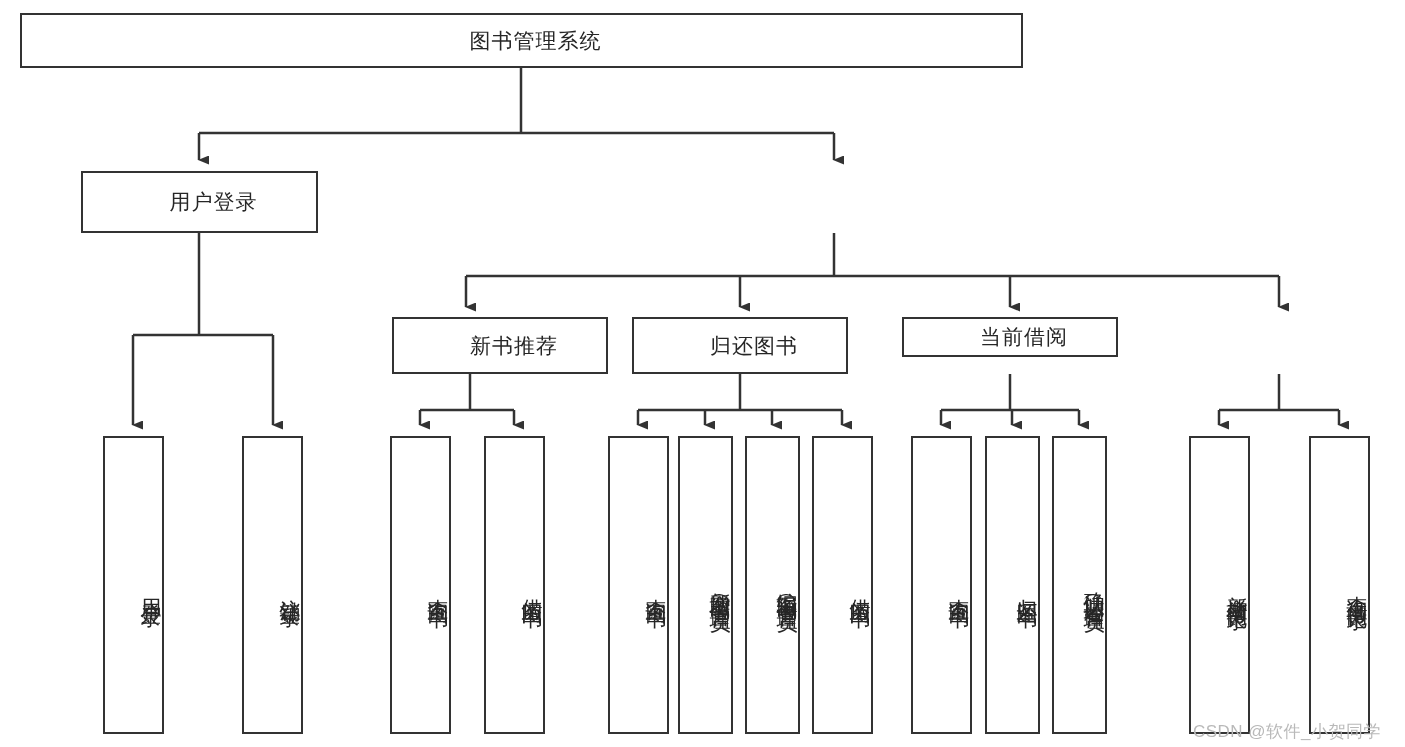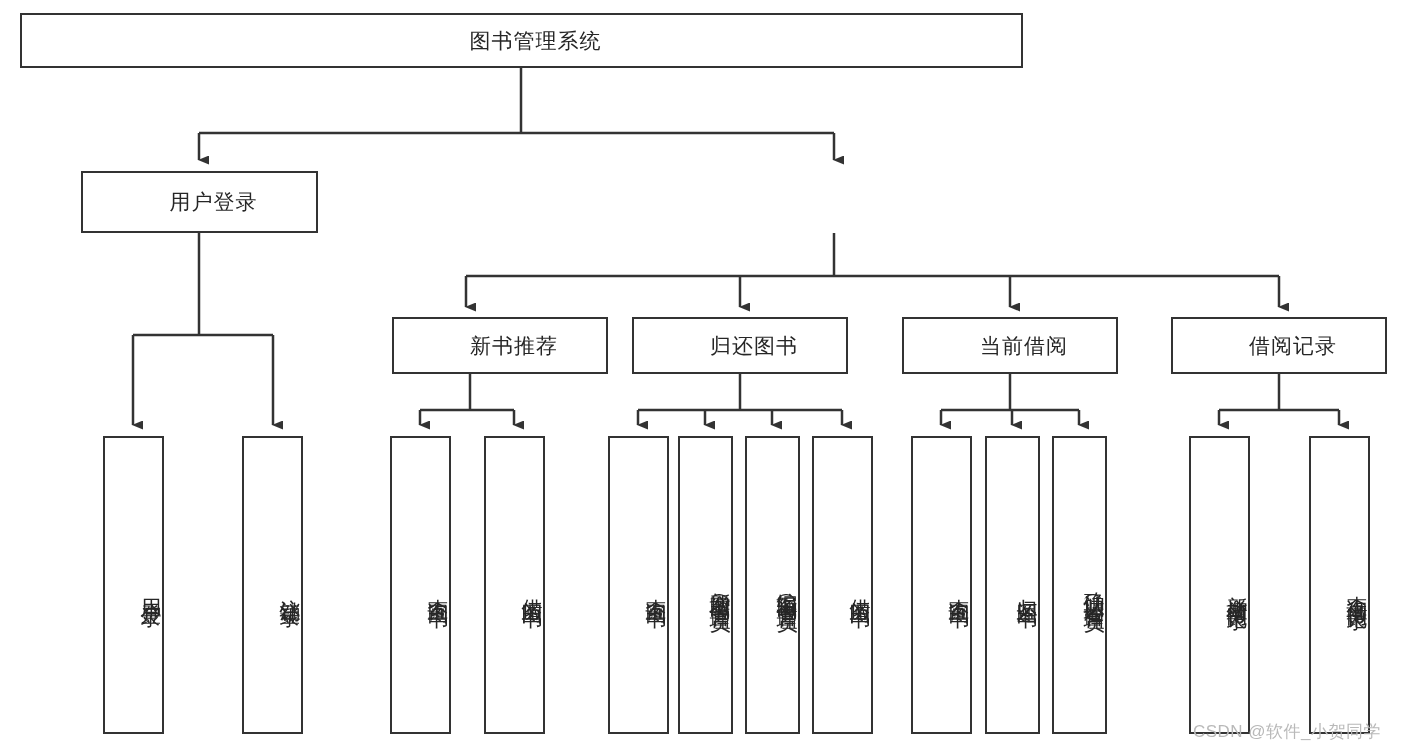--- a/index.html
+++ b/index.html
@@ -141,25 +141,22 @@
   <div class="node-box horizontal" style="left:81px; top:171px; width:237px; height:62px;">
     <span class="node-label">用户登录</span>
   </div>
 
   <div class="node-box horizontal" style="left:362px; top:317px; width:216px; height:57px;margin-left:30px;">
     <span class="node-label">新书推荐</span>
   </div>
   <div class="node-box horizontal" style="left:632px; top:317px; width:216px; height:57px;">
     <span class="node-label">归还图书</span>
   </div>
-  <div class="node-box horizontal" style="left:902px; top:317px; width:216px; height:57px;">
+  <div class="node-box horizontal" style="left:902px; top:317px; width:216px; height:40px;">
     <span class="node-label">当前借阅</span>
-  </div>
-  <div class="node-box horizontal" style="left:1171px; top:317px; width:216px; height:57px;">
-    <span class="node-label">借阅记录</span>
   </div>
 
   <div class="node-box vertical" style="left:103px; top:436px; width:61px; height:298px;">
     <span class="node-label">用户登录</span>
   </div>
   <div class="node-box vertical" style="left:242px; top:436px; width:61px; height:298px;">
     <span class="node-label">注销登录</span>
   </div>
 
   <div class="node-box vertical" style="left:390px; top:436px; width:61px; height:298px;">

